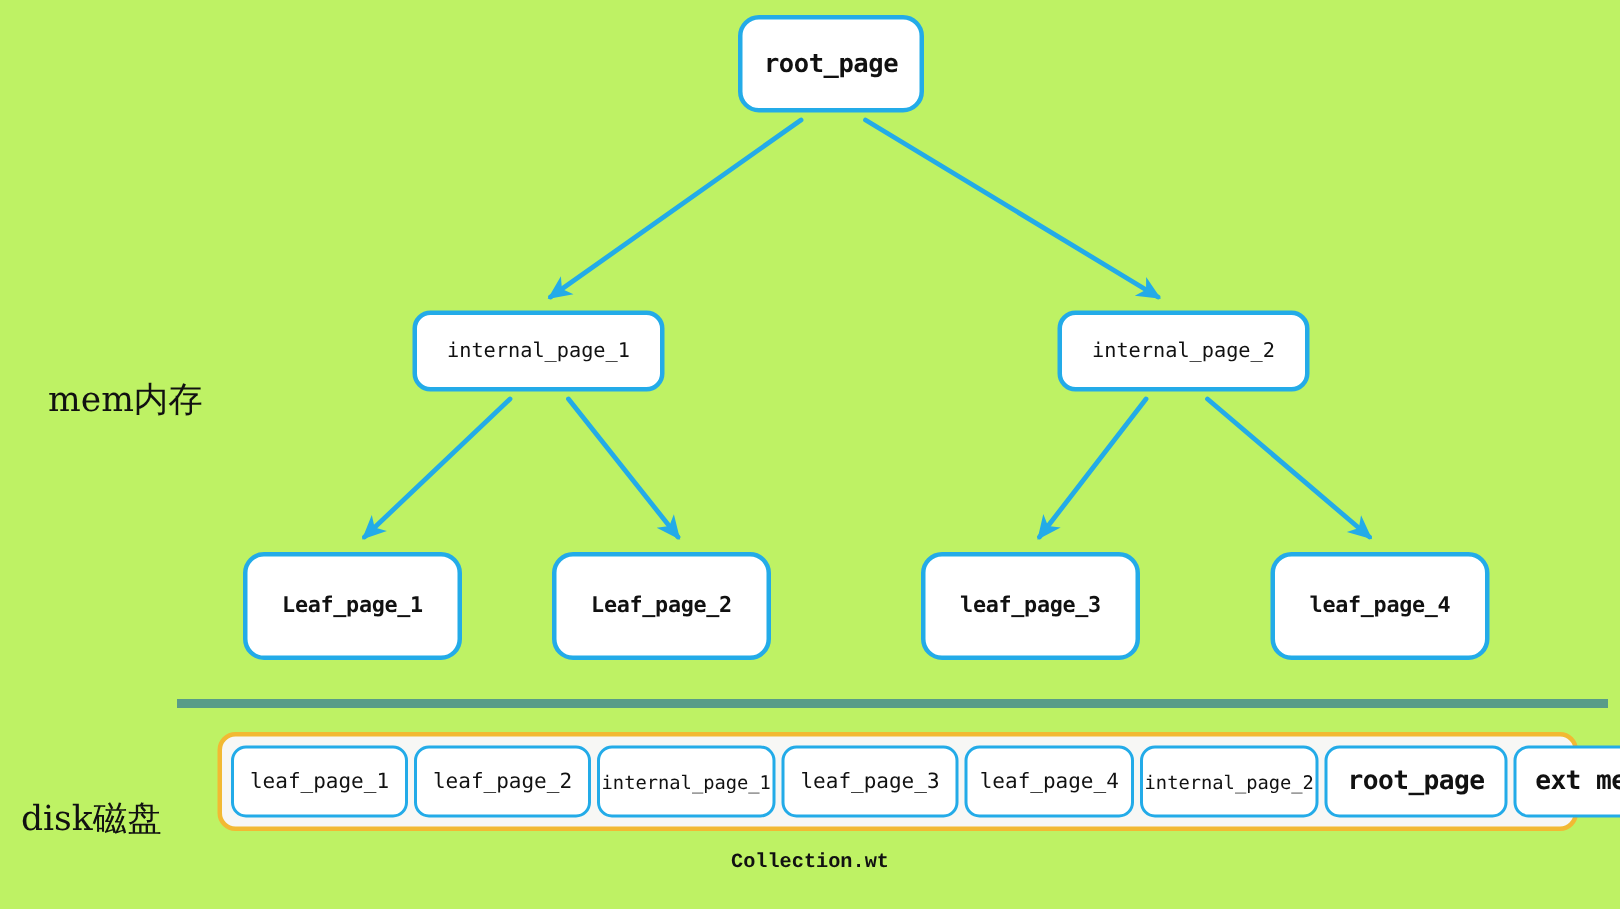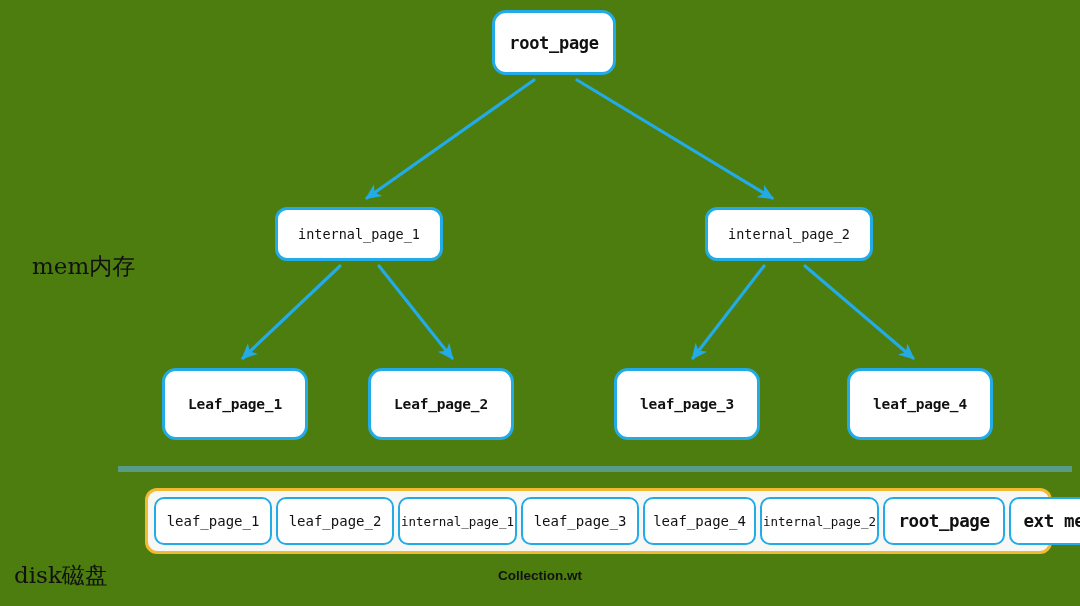--- a/index.html
+++ b/index.html
@@ -7,21 +7,21 @@
     padding: 0;
     background: #ffffff;
   }
   body {
     font-family: "Liberation Sans", sans-serif;
   }
   #canvas {
     position: relative;
     width: 1080px;
     height: 606px;
-    background: #4d7c0f;
+    background: #bef264;
     overflow: hidden;
   }
   #edges {
     position: absolute;
     left: 0;
     top: 0;
     width: 1080px;
     height: 606px;
     pointer-events: none;
   }
@@ -77,21 +77,21 @@
   .side-label {
     position: absolute;
     font-family: "DejaVu Serif", "Liberation Serif", serif;
     font-size: 23px;
     color: #111111;
     white-space: nowrap;
     z-index: 3;
     margin-top: 39px;
   }
   .side-label.mem { left: 32px; top: 212px; }
-  .side-label.disk { left: 14px; top: 521px; }
+  .side-label.disk { left: 14px; top: 491px; }
 
   
   .divider {
     position: absolute;
     left: 118px;
     top: 466px;
     width: 954px;
     height: 6px;
     background: #589C88;
     z-index: 2;
@@ -131,21 +131,21 @@
   .disk-cell.sz-sm { font-size: 12.5px; }
   .disk-cell.sz-md { font-size: 14px; }
   .disk-cell.sz-lg { font-size: 17.5px; font-weight: bold; letter-spacing: -0.4px; }
 
   .caption {
     position: absolute;
     top: 568px;
     left: 0;
     width: 1080px;
     text-align: center;
-    font-family: Liberation Sans, sans-serif;
+    font-family: Liberation Mono, monospace;
     font-size: 13.5px;
     font-weight: bold;
     color: #111111;
     z-index: 3;
   }
 </style>
 </head>
 <body>
 
 <div id="canvas">

